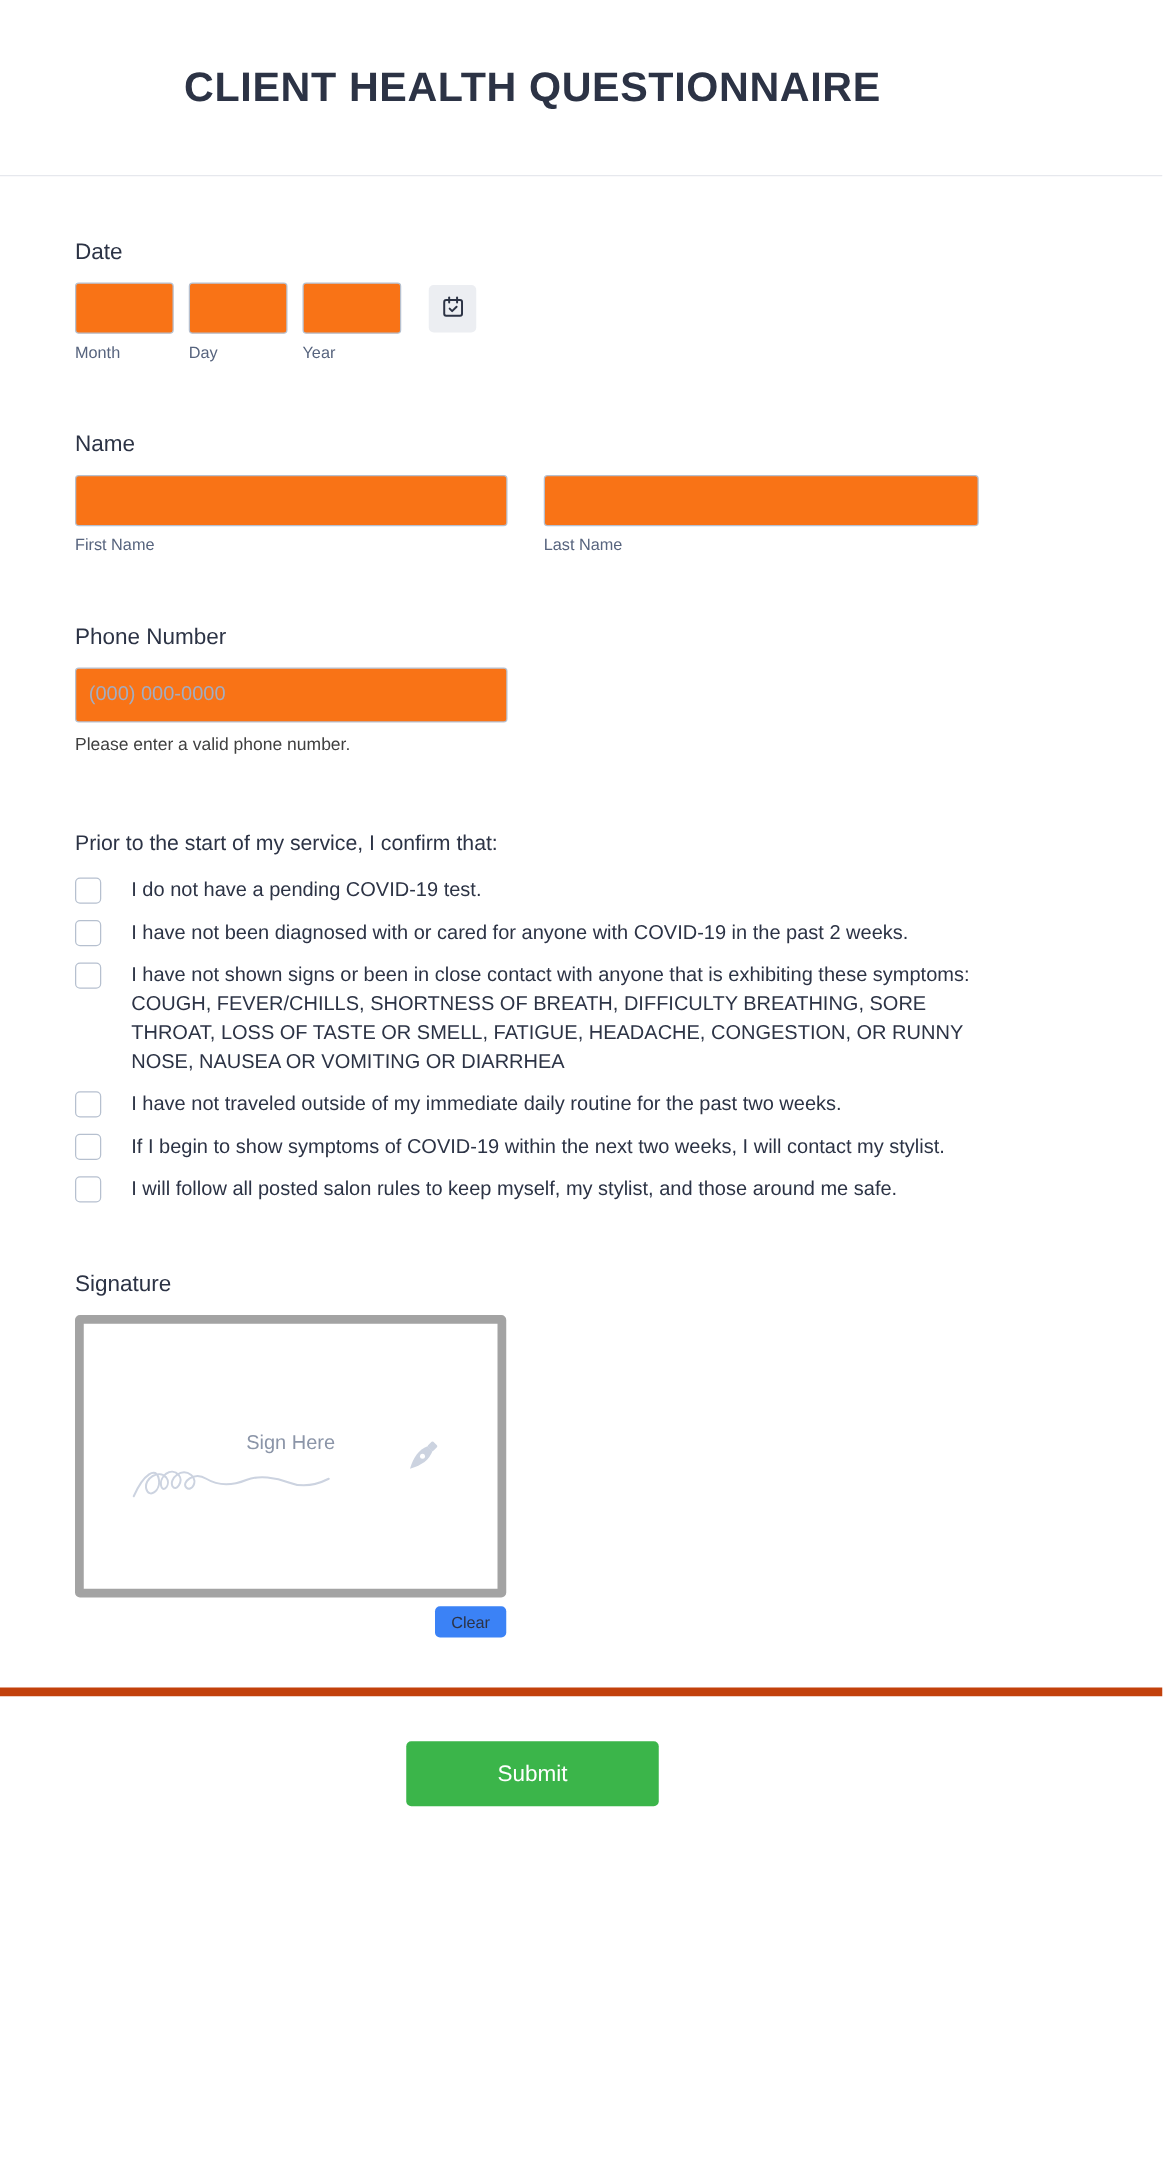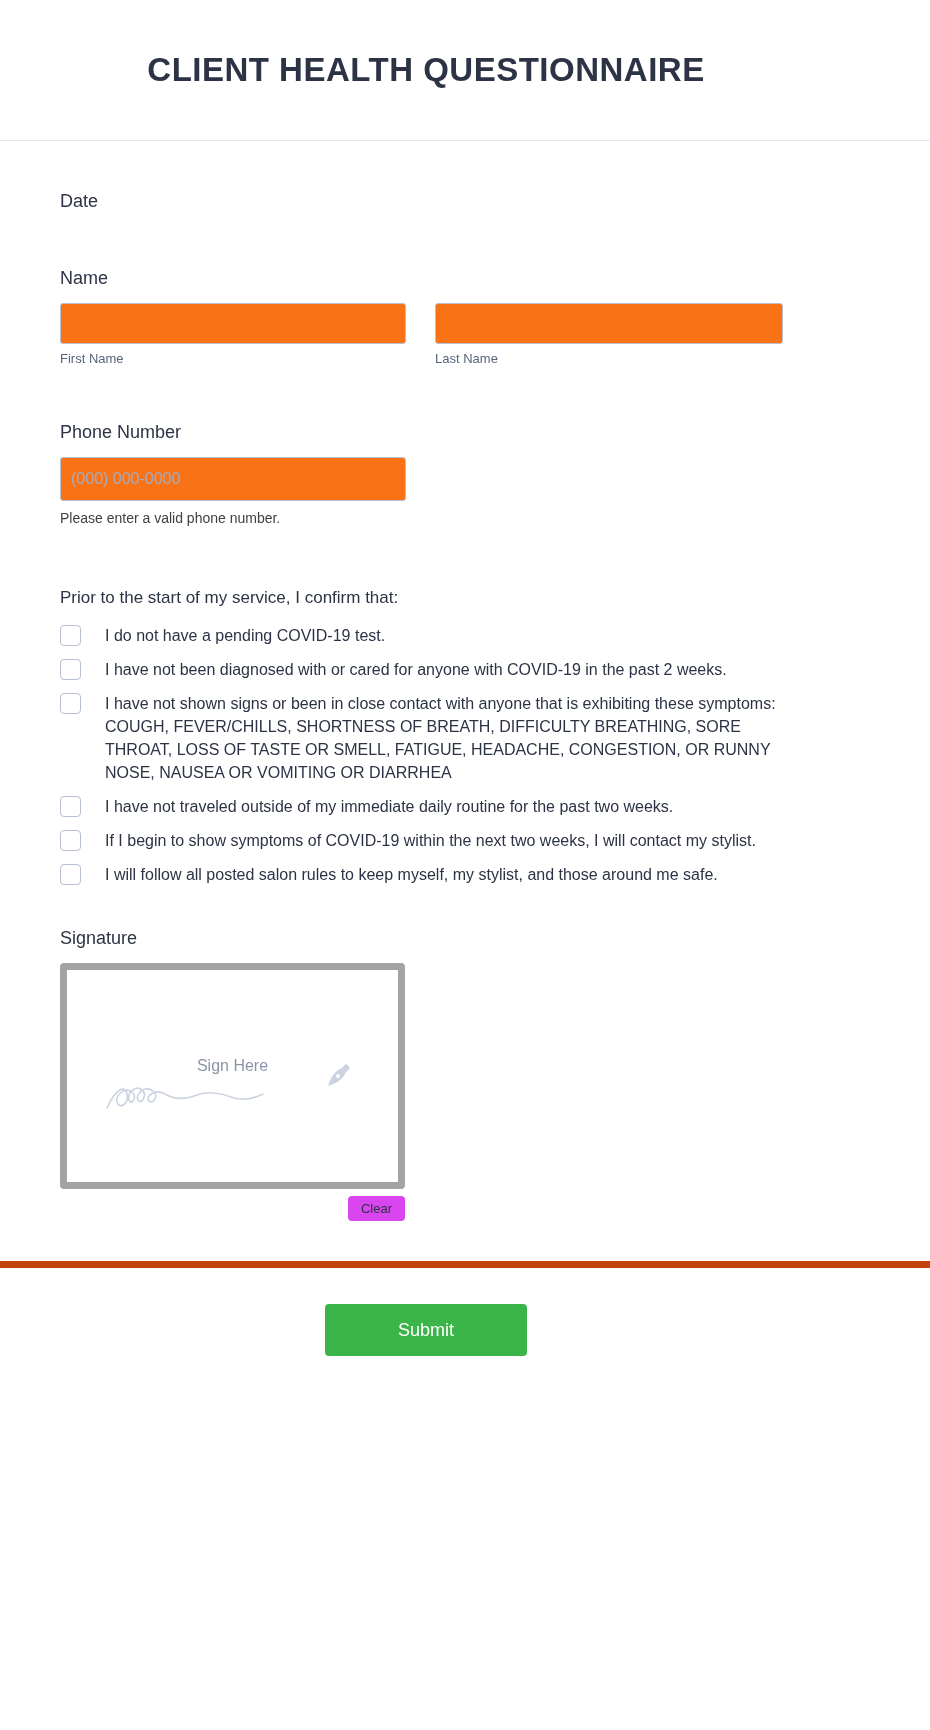--- a/index.html
+++ b/index.html
@@ -108,21 +108,21 @@
   }
   .check-label {
     font-size: 16px;
     line-height: 23px;
     color: #2c3345;
     margin-left: 24px;
     max-width: 700px;
   }
 
   
-  .signature-section { margin-top: 42px; }
+  .signature-section { margin-top: 54px; }
   .signature-box {
     position: relative;
     width: 345px; height: 226px;
     border: 7px solid #a3a3a3;
     border-radius: 4px;
     background: #fff;
     cursor: crosshair;
   }
   .sign-here {
     position: absolute;
@@ -134,21 +134,21 @@
   }
   .sign-squiggle { position: absolute; left: 38px; top: 102px; }
   .pen-icon { position: absolute; right: 46px; top: 92px; }
   .clear-row {
     width: 345px;
     display: flex;
     justify-content: flex-end;
     margin-top: 7px;
   }
   .clear-btn {
-    background: #d946ef;
+    background: #3b82f6;
     border: none;
     border-radius: 4px;
     color: #2c3345;
     font-family: "Liberation Sans", sans-serif;
     font-size: 13px;
     padding: 5px 13px;
     cursor: pointer;
   }
 
   
@@ -183,20 +183,44 @@
   <header class="form-header">
     <h1 class="form-title">CLIENT HEALTH QUESTIONNAIRE</h1>
   </header>
 </div>
 <div class="header-divider"></div>
 <div class="card">
   <main class="form-body">
 
     <section class="field field-first">
       <div class="field-label">Date</div>
+      <div class="date-row">
+        <div class="date-col">
+          <input type="text" class="input date-input" value="" style="">
+          <div class="sublabel">Month</div>
+        </div>
+        <div class="date-col">
+          <input type="text" class="input date-input" value="" style="">
+          <div class="sublabel">Day</div>
+        </div>
+        <div class="date-col">
+          <input type="text" class="input date-input" value="" style="">
+          <div class="sublabel">Year</div>
+        </div>
+        <button class="calendar-btn">
+          <span>
+            <svg width="19" height="19" viewBox="0 0 24 24" fill="none" stroke="#2c3345" stroke-width="2" stroke-linecap="round" stroke-linejoin="round">
+              <rect x="3" y="5" width="18" height="16" rx="2"></rect>
+              <line x1="8" y1="2.5" x2="8" y2="7.5"></line>
+              <line x1="16" y1="2.5" x2="16" y2="7.5"></line>
+              <polyline points="8.5 13.8 11 16.3 15.5 11.8"></polyline>
+            </svg>
+          </span>
+        </button>
+      </div>
     </section>
 
     <section class="field">
       <div class="field-label">Name</div>
       <div class="name-row">
         <div class="name-col-first">
           <input type="text" class="input name-input-first" value="" style="">
           <div class="sublabel">First Name</div>
         </div>
         <div>

